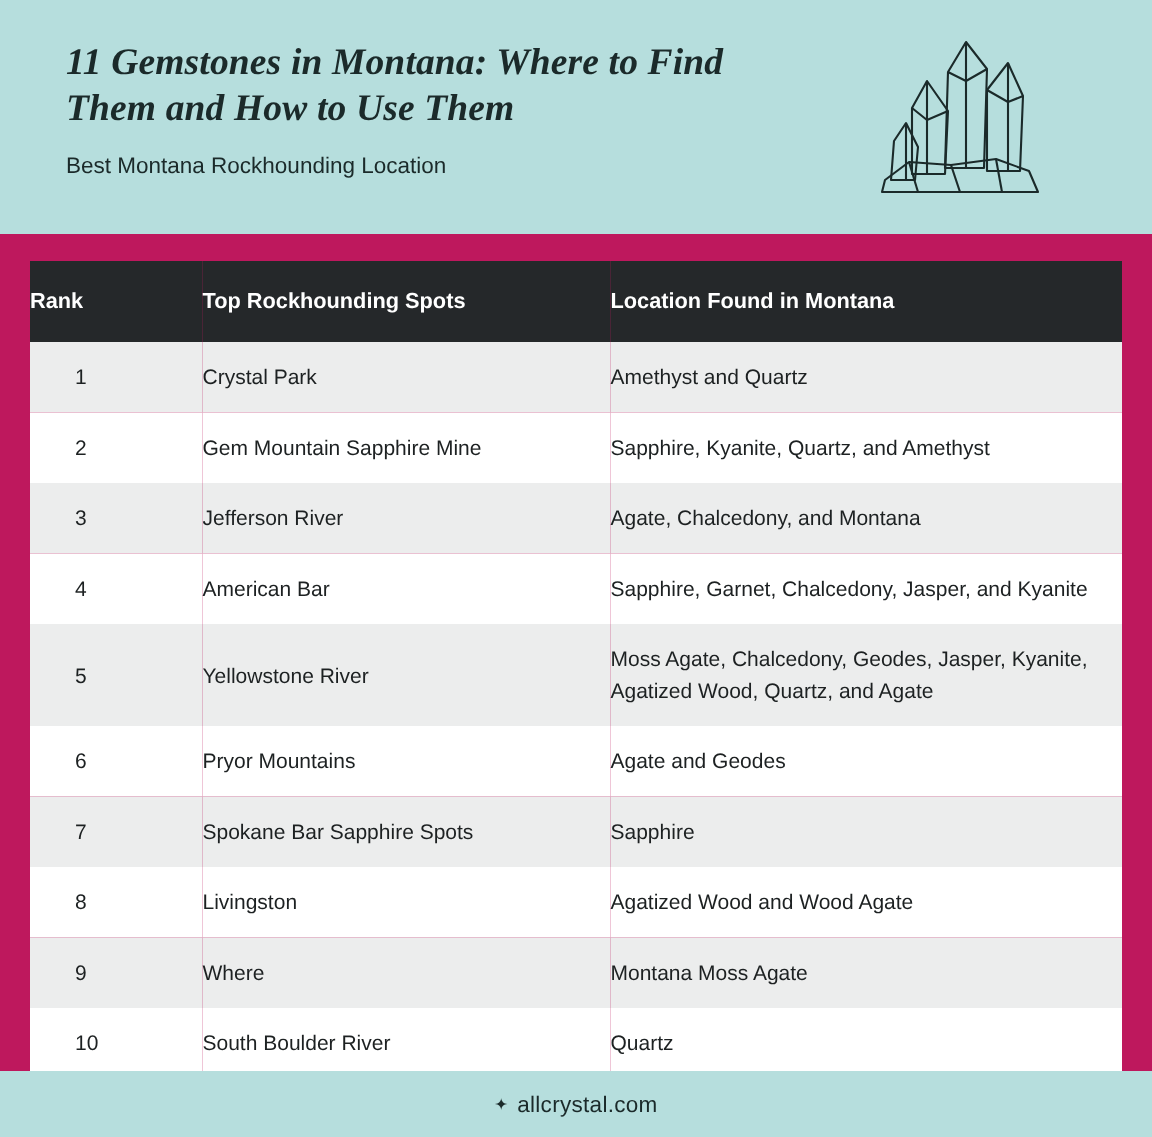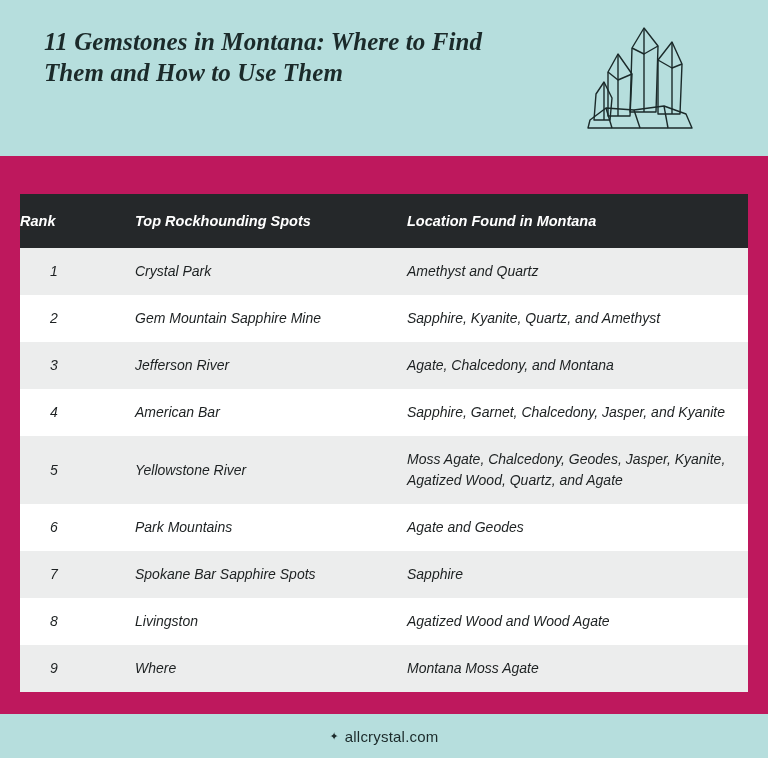--- a/index.html
+++ b/index.html
@@ -52,24 +52,23 @@
   .crystal-art {
     position: absolute;
     right: 48px;
     top: 20px;
     width: 160px;
     height: 120px;
   }
   
   .table-wrap {
     position: absolute;
-    top: 194px;
+    top: 174px;
     left: 20px;
     width: 728px;
-    font-style: italic;
   }
   table.data {
     border-collapse: collapse;
     width: 728px;
     table-layout: fixed;
   }
   table.data thead th {
     background: #25282a;
     color: #ffffff;
     font-size: 14.5px;
@@ -120,20 +119,21 @@
   }
 </style>
 </head>
 <body>
 
 <div class="page">
 
   <div class="header">
     <div class="header-text">
       <h1 class="title">11 Gemstones in Montana: Where to Find Them and How to Use Them</h1>
+      <p class="subtitle">Best Montana Rockhounding Location</p>
     </div>
     <div class="crystal-art">
       <svg viewBox="0 0 160 120" width="160" height="120" fill="none" stroke="#1b2a2a" stroke-width="1.4" stroke-linejoin="round">
 
         <path d="M72 28 L84 8 L98 26 L96 92 L70 92 Z"></path>
         <path d="M84 8 L84 92"></path>
         <path d="M72 28 L84 34 L98 26"></path>
 
         <path d="M98 40 L112 22 L122 44 L120 94 L98 94 Z"></path>
         <path d="M112 22 L112 94"></path>
@@ -184,37 +184,42 @@
           <td class="col-spot">American Bar</td>
           <td class="col-gems">Sapphire, Garnet, Chalcedony, Jasper, and Kyanite</td>
         </tr>
         <tr class="alt">
           <td class="col-rank">5</td>
           <td class="col-spot">Yellowstone River</td>
           <td class="col-gems">Moss Agate, Chalcedony, Geodes, Jasper, Kyanite, Agatized Wood, Quartz, and Agate</td>
         </tr>
         <tr>
           <td class="col-rank">6</td>
-          <td class="col-spot">Park Mountains</td>
+          <td class="col-spot">Pryor Mountains</td>
           <td class="col-gems">Agate and Geodes</td>
         </tr>
         <tr class="alt">
           <td class="col-rank">7</td>
           <td class="col-spot">Spokane Bar Sapphire Spots</td>
           <td class="col-gems">Sapphire</td>
         </tr>
         <tr>
           <td class="col-rank">8</td>
           <td class="col-spot">Livingston</td>
           <td class="col-gems">Agatized Wood and Wood Agate</td>
         </tr>
         <tr class="alt">
           <td class="col-rank">9</td>
           <td class="col-spot">Where</td>
           <td class="col-gems">Montana Moss Agate</td>
+        </tr>
+        <tr>
+          <td class="col-rank">10</td>
+          <td class="col-spot">South Boulder River</td>
+          <td class="col-gems">Quartz</td>
         </tr>
       </tbody>
     </table>
   </div>
 
   <div class="footer">
     <span class="footer-mark">✦</span>
     <span class="footer-text">allcrystal.com</span>
   </div>
 

